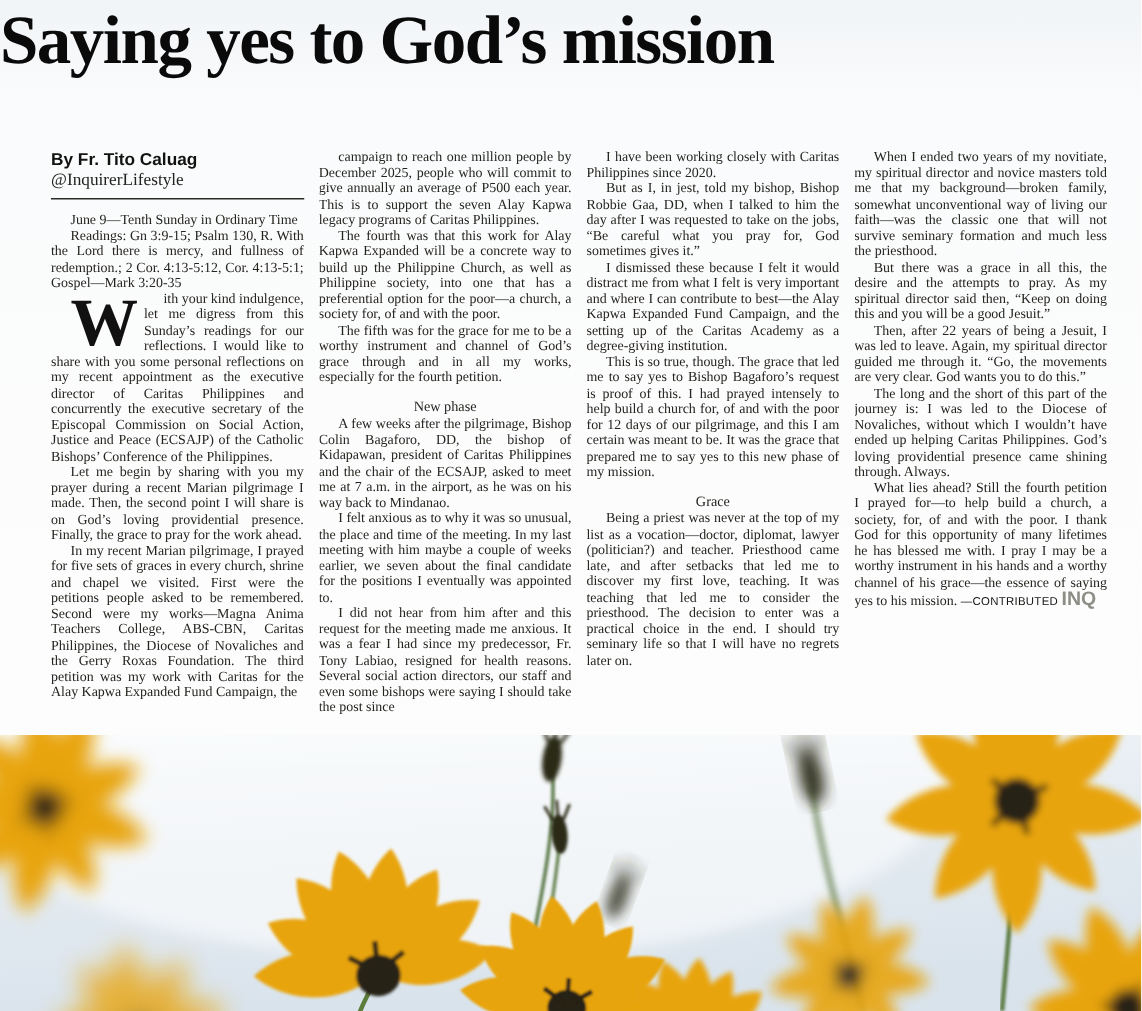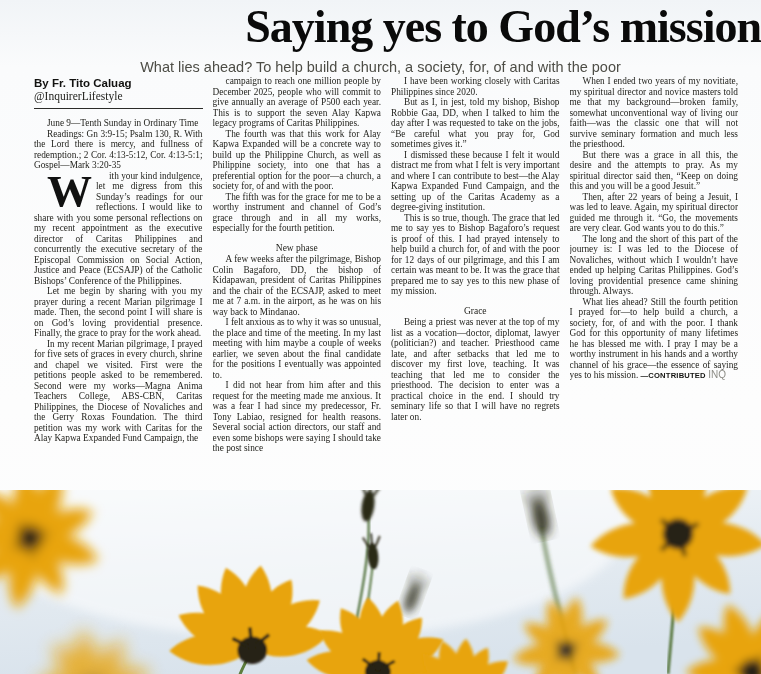--- a/index.html
+++ b/index.html
@@ -9,39 +9,39 @@
     width: 761px;
     height: 674px;
     background: linear-gradient(180deg, #f1f4f7 0%, #fafbfc 10%, #fdfdfd 60%, #fbfcfd 100%);
     font-family: "Liberation Serif", serif;
     color: #1d1d1b;
     overflow: hidden;
   }
   .headline {
     margin: 0;
     padding-top: 1px;
-    text-align: right;
+    text-align: left;
     font-family: "Liberation Serif", serif;
     font-weight: 700;
     font-size: 46px;
     line-height: 52px;
     letter-spacing: -1px;
     color: #0a0a0a;
   }
   .subtitle {
     margin: 6px 0 0 0;
     text-align: center;
     font-family: "Liberation Sans", sans-serif;
     font-size: 14.5px;
     color: #4d4d46;
   }
   .columns {
     position: absolute;
     left: 34px;
-    top: 76px;
+    top: 100px;
     width: 704px;
     height: 390px;
     display: flex;
     gap: 10px;
   }
   .col {
     flex: 1 1 0;
     text-align: justify;
     font-size: 9.3px;
     line-height: 10.5px;
@@ -72,47 +72,46 @@
   .subhead {
     text-align: center;
     text-indent: 0 !important;
     font-weight: 400;
     font-size: 9.5px;
     margin-top: 9px !important;
     margin-bottom: 1px !important;
   }
   .tagline-contrib {
     font-family: "Liberation Sans", sans-serif;
-    font-weight: 700;
+    font-weight: 400;
     font-size: 7.6px;
     letter-spacing: 0.2px;
     color: #131310;
   }
   .tagline-inq {
     font-family: "Liberation Sans", sans-serif;
-    font-weight: 400;
-    font-size: 10px;
+    font-weight: 700;
+    font-size: 13px;
     color: #8d8d86;
   }
   .photo {
     position: absolute;
     left: 0;
     top: 490px;
     width: 761px;
     height: 184px;
   }
   .photo svg { display: block; }
 </style>
 </head>
 <body>
 
 <div class="page">
 
   <h1 class="headline">Saying yes to God’s mission</h1>
-  <p class="subtitle">What lies ahead? To help build a church, a society, for, of and with the poor</p>
 
   <div class="columns">
 
     <div class="col">
       <div class="byline">
         <span class="byline-name">By Fr. Tito Caluag</span>
         <span class="byline-handle">@InquirerLifestyle</span>
       </div>
       <p class="intro">June 9—Tenth Sunday in Ordinary Time</p>
       <p class="intro">Readings: Gn 3:9-15; Psalm 130, R. With the Lord there is mercy, and fullness of redemption.; 2 Cor. 4:13-5:12, Cor. 4:13-5:1; Gospel—Mark 3:20-35</p>

